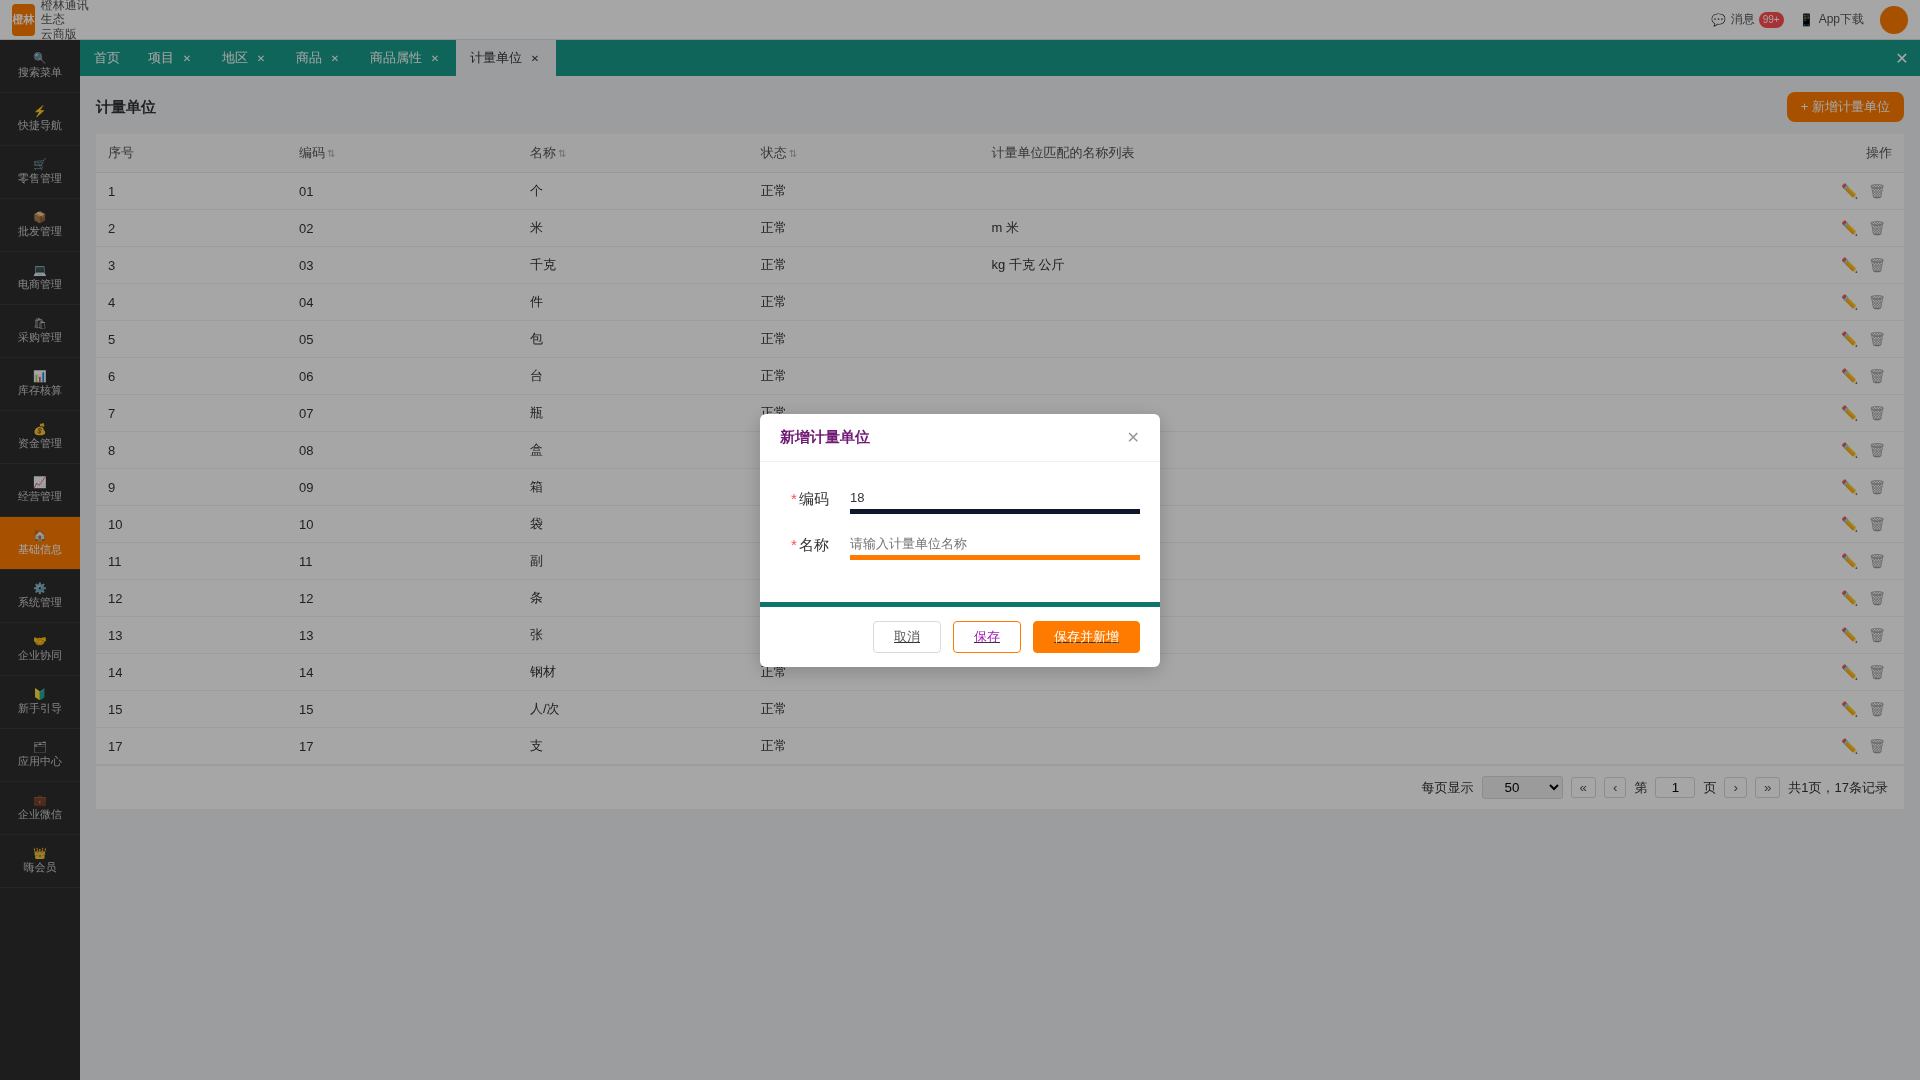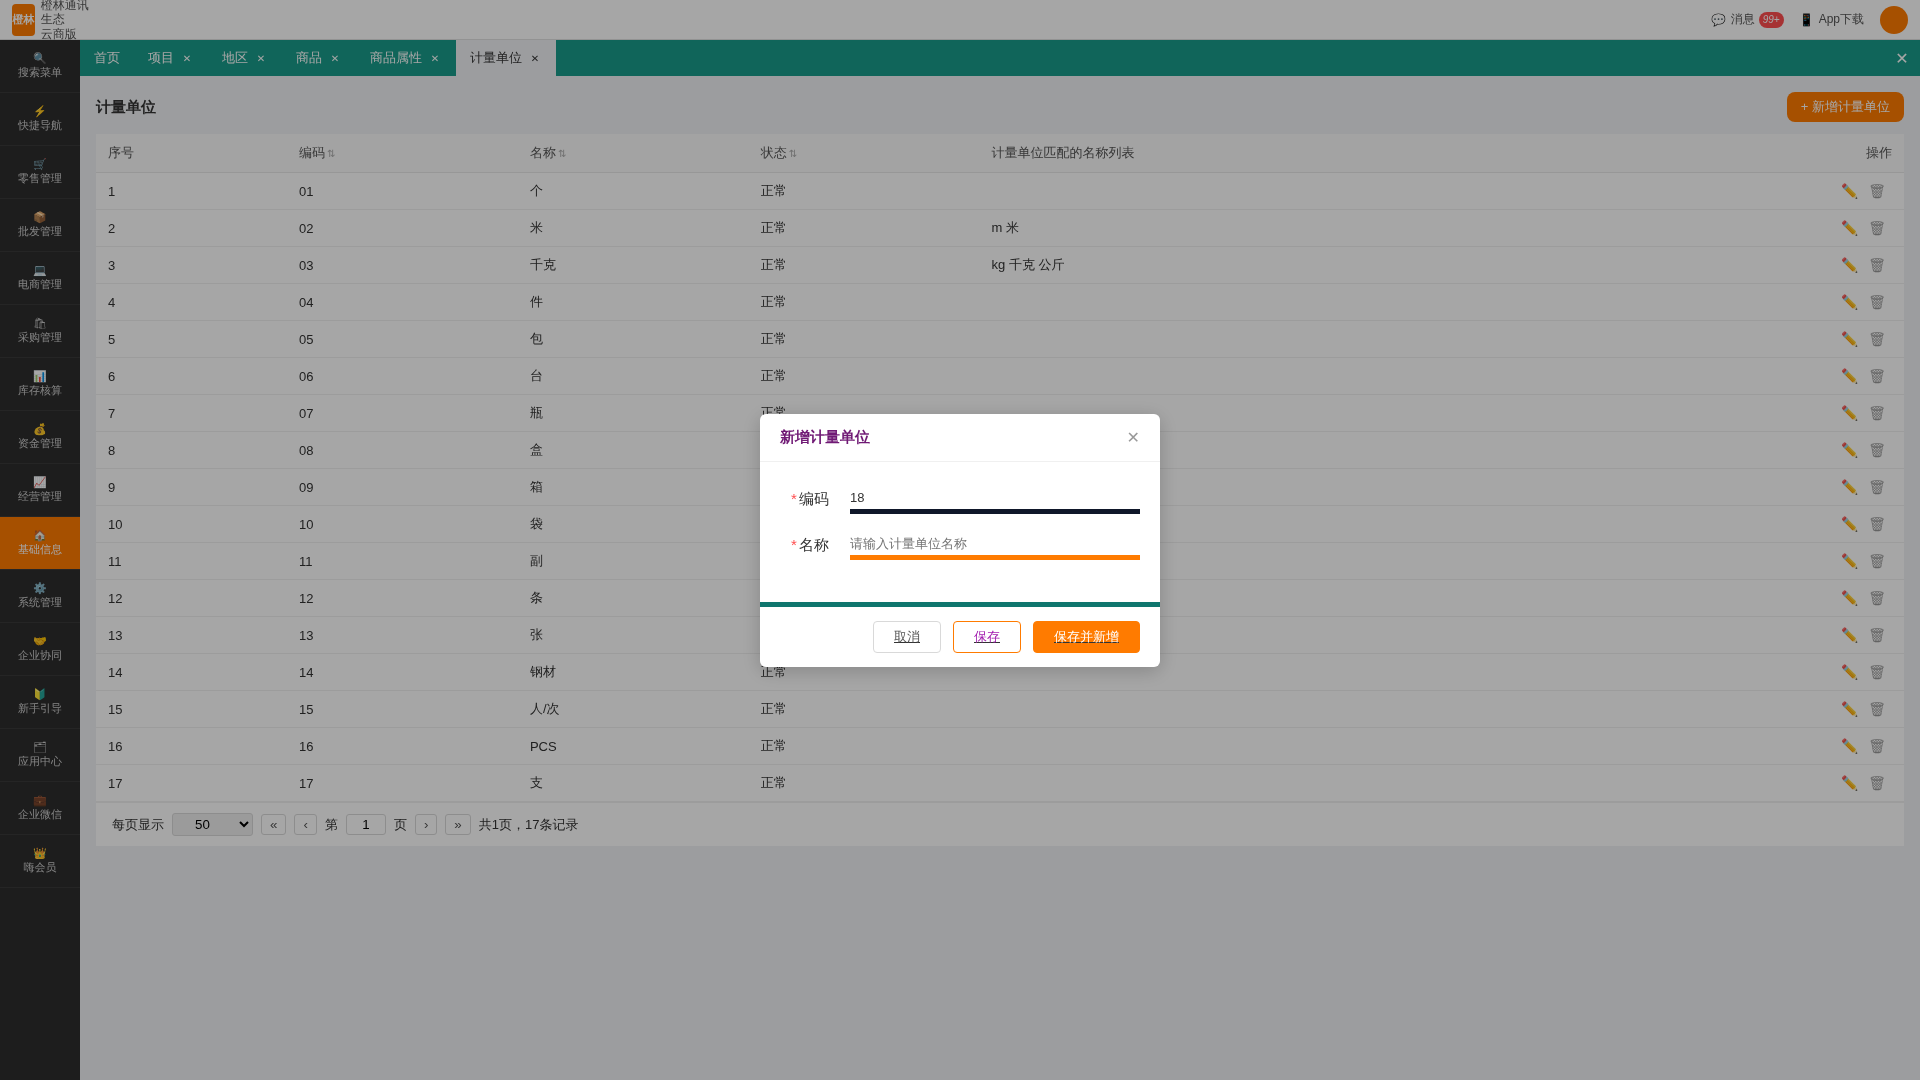--- a/index.html
+++ b/index.html
@@ -6,21 +6,21 @@
     body { font-family: "Microsoft YaHei", "PingFang SC", sans-serif; font-size: 13px; background: #f0f2f5; color: #333; display: flex; flex-direction: column; height: 1080px; width: 1920px; overflow: hidden; }
 
     
     .top-bar { height: 40px; background: #fff; border-bottom: 1px solid #e0e0e0; display: flex; align-items: center; padding: 0 12px; gap: 10px; }
     .logo-area { display: flex; align-items: center; gap: 6px; width: 80px; }
     .logo-icon { width: 32px; height: 32px; background: #ff7b00; border-radius: 4px; display: flex; align-items: center; justify-content: center; color: #fff; font-weight: bold; font-size: 11px; }
     .logo-text { font-size: 12px; color: #555; line-height: 1.2; }
     .top-bar-mid { flex: 1; display: flex; align-items: center; }
     .top-bar-right { display: flex; align-items: center; gap: 16px; }
     .top-badge { position: relative; display: flex; align-items: center; gap: 4px; cursor: pointer; color: #555; font-size: 12px; }
-    .badge-num { background: #ff4d4f; color: #fff; border-radius: 8px; font-size: 10px; padding: 0 4px; min-width: 16px; height: 16px; display: flex; align-items: center; justify-content: center; font-style: italic; }
+    .badge-num { background: #ff4d4f; color: #fff; border-radius: 8px; font-size: 10px; padding: 0 4px; min-width: 16px; height: 16px; display: flex; align-items: center; justify-content: center; }
     .app-download { color: #555; font-size: 12px; cursor: pointer; display: flex; align-items: center; gap: 4px; }
     .user-avatar { width: 28px; height: 28px; background: #ff7b00; border-radius: 50%; cursor: pointer; }
 
     
     .main-layout { display: flex; flex: 1; overflow: hidden; }
 
     
     .sidebar { width: 80px; background: #2d2d2d; display: flex; flex-direction: column; overflow-y: auto; }
     .sidebar-item { padding: 12px 4px; text-align: center; color: #ccc; font-size: 12px; cursor: pointer; border-bottom: 1px solid #3a3a3a; }
     .sidebar-item.active { background: #ff7b00; color: #fff; }
@@ -44,21 +44,21 @@
     
     .data-table { width: 100%; background: #fff; border-collapse: collapse; font-size: 13px; }
     .data-table thead tr { background: #fafafa; }
     .data-table th { padding: 10px 12px; text-align: left; border-bottom: 1px solid #e8e8e8; color: #555; font-weight: normal; white-space: nowrap; }
     .data-table td { padding: 9px 12px; border-bottom: 1px solid #f0f0f0; color: #333; }
     .status-normal { color: #1a9c8a; }
     .action-btn { color: #999; cursor: pointer; margin-right: 6px; font-size: 14px; }
     .sort-icon { color: #aaa; font-size: 10px; margin-left: 2px; }
 
     
-    .pagination { display: flex; align-items: center; padding: 10px 16px; background: #fff; border-top: 1px solid #f0f0f0; gap: 8px; font-size: 13px; }
+    .pagination { display: flex; align-items: center; justify-content: flex-end; padding: 10px 16px; background: #fff; border-top: 1px solid #f0f0f0; gap: 8px; font-size: 13px; }
     .page-btn { border: 1px solid #d9d9d9; background: #fff; border-radius: 3px; padding: 2px 8px; cursor: pointer; color: #555; }
     .page-input { width: 40px; border: 1px solid #d9d9d9; border-radius: 3px; text-align: center; padding: 2px 4px; }
     .page-select { border: 1px solid #d9d9d9; border-radius: 3px; padding: 2px 18px; cursor: pointer; }
 
     
     .modal-overlay { position: fixed; top: 0; left: 0; width: 1920px; height: 1080px; background: rgba(0,0,0,0.35); display: flex; align-items: center; justify-content: center; z-index: 100; }
     .modal { background: #fff; border-radius: 6px; width: 400px; box-shadow: 0 4px 20px rgba(0,0,0,0.2); }
     .modal-header { padding: 14px 20px; border-bottom: 1px solid #f0f0f0; display: flex; align-items: center; justify-content: space-between; }
     .modal-title { font-size: 15px; font-weight: bold; color: #701a75; }
     .modal-close { cursor: pointer; color: #999; font-size: 16px; }
@@ -374,31 +374,20 @@
       <td>15</td>
       <td>人/次</td>
       <td class="status-normal">正常</td>
       <td></td>
       <td style="text-align:right;">
         <span class="action-btn" title="编辑">✏️</span>
         <span class="action-btn" title="删除">🗑</span>
       </td>
     </tr>
             <tr>
-      <td>16</td>
-      <td>16</td>
-      <td>PCS</td>
-      <td class="status-normal">正常</td>
-      <td></td>
-      <td style="text-align:right;">
-        <span class="action-btn" title="编辑">✏️</span>
-        <span class="action-btn" title="删除">🗑</span>
-      </td>
-    </tr>
-            <tr>
       <td>17</td>
       <td>17</td>
       <td>支</td>
       <td class="status-normal">正常</td>
       <td></td>
       <td style="text-align:right;">
         <span class="action-btn" title="编辑">✏️</span>
         <span class="action-btn" title="删除">🗑</span>
       </td>
     </tr>

